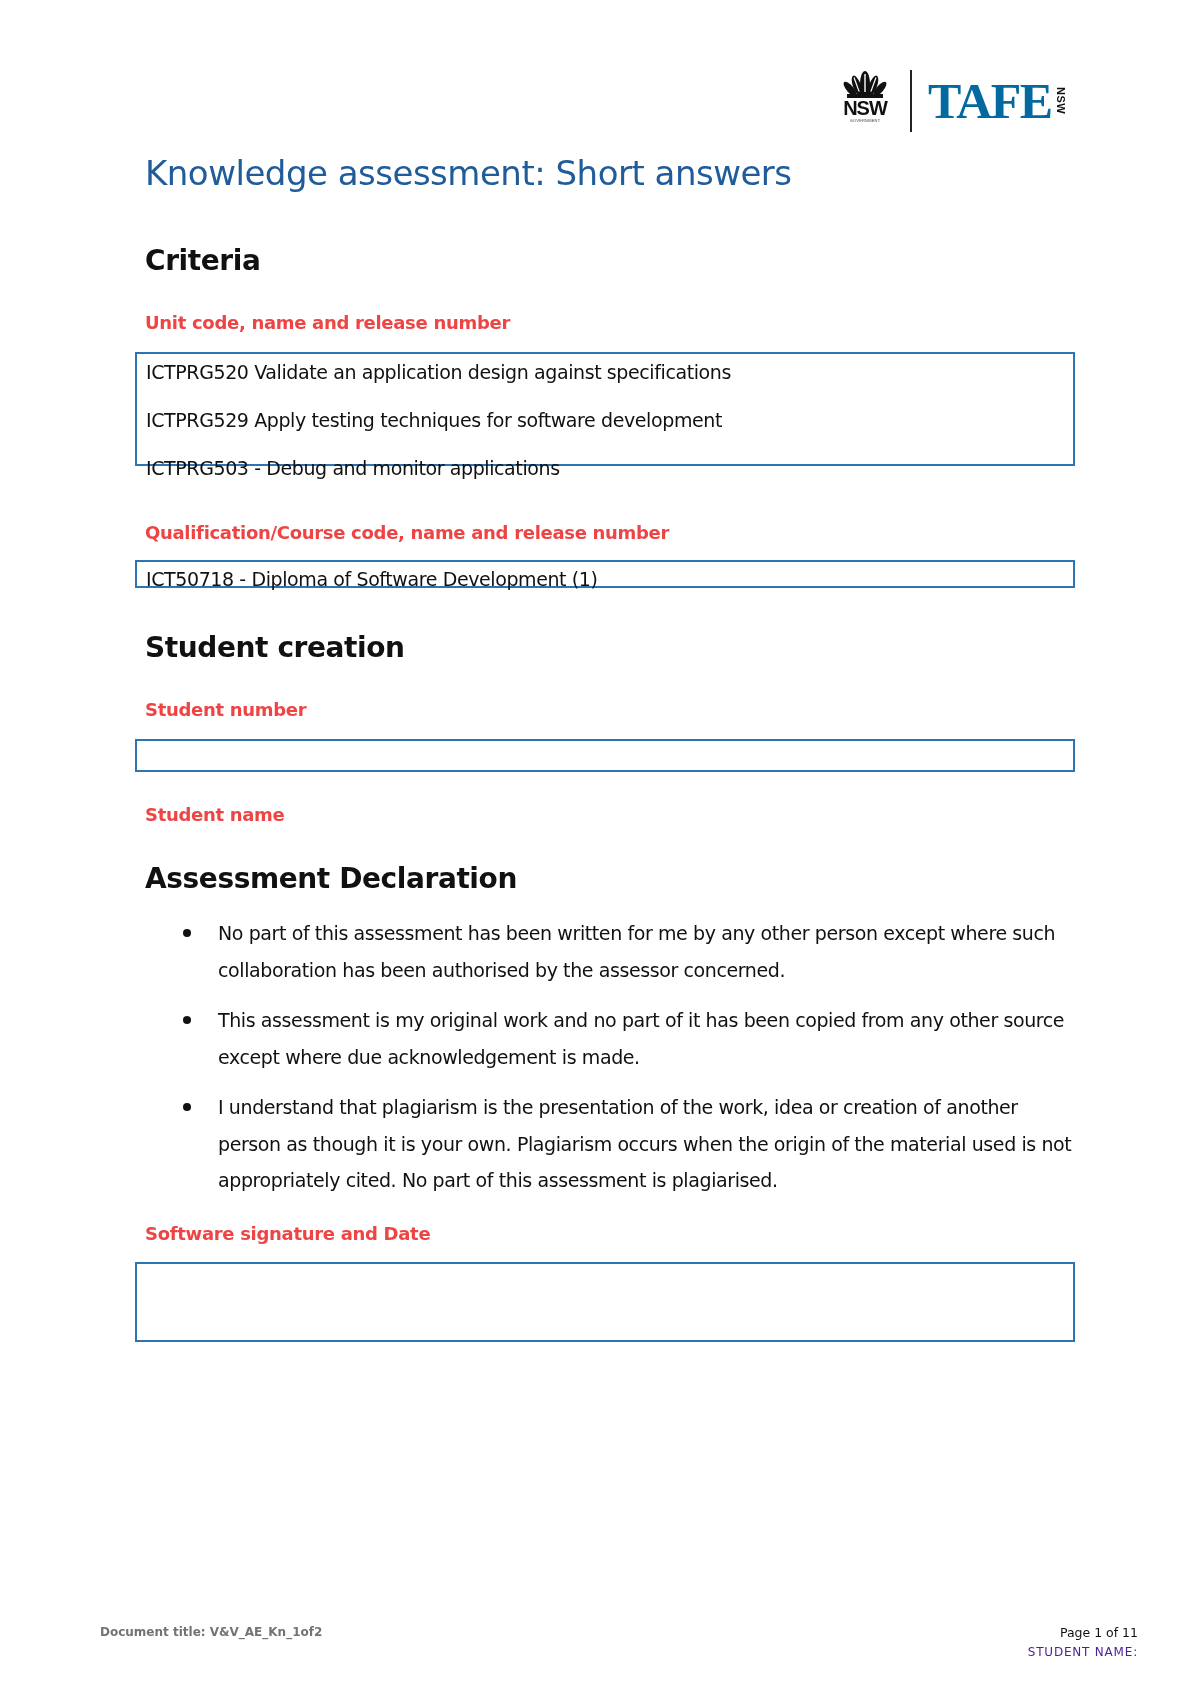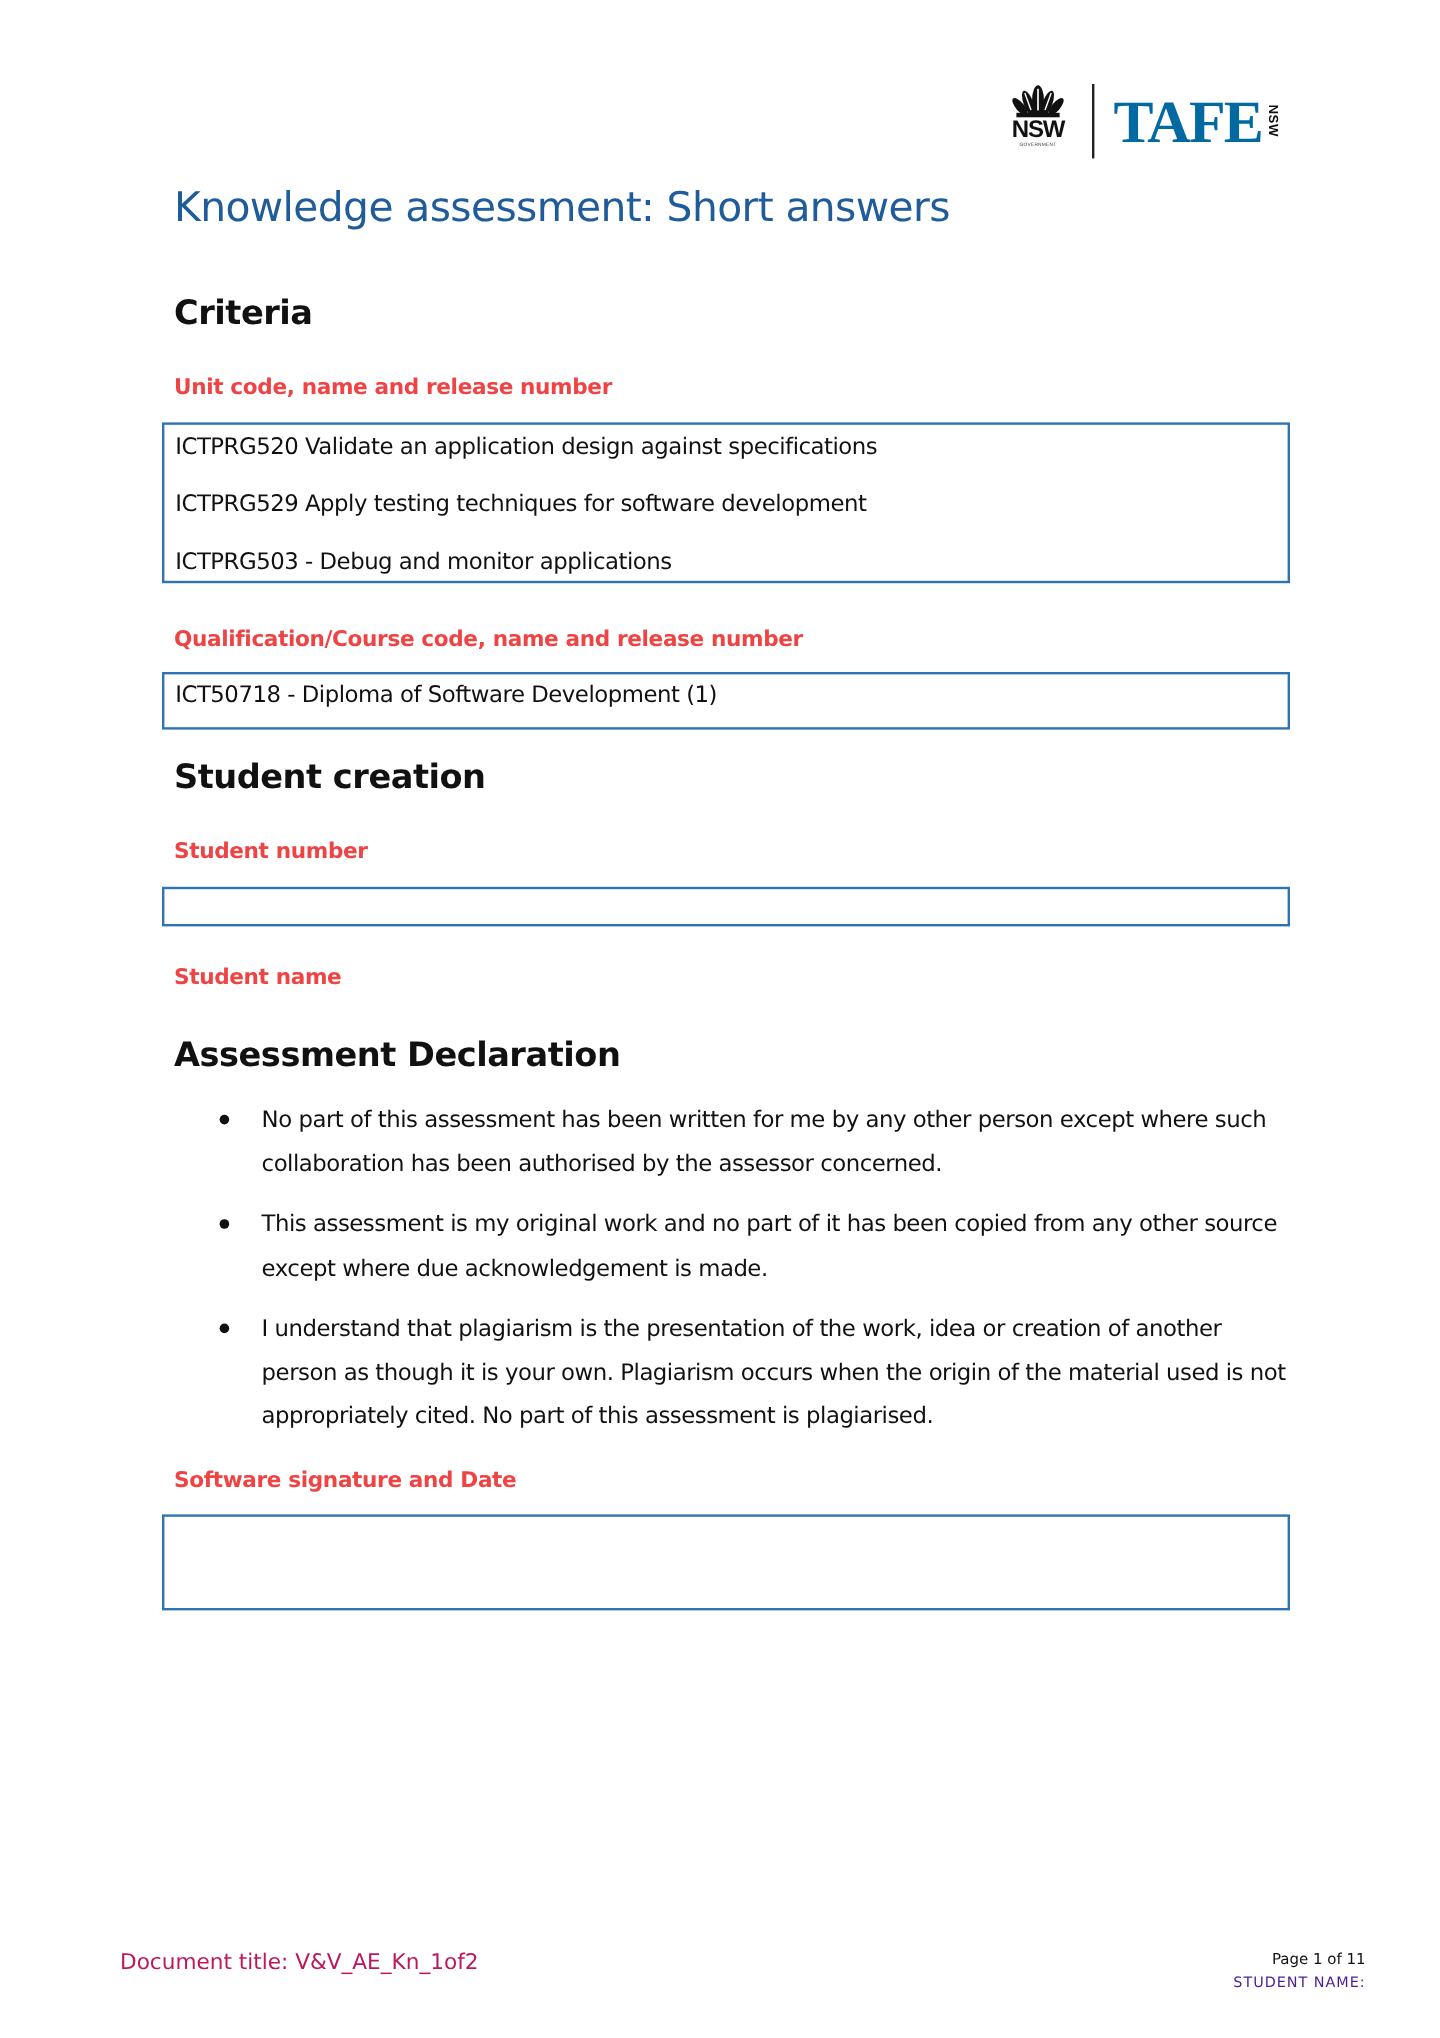--- a/index.html
+++ b/index.html
@@ -20,21 +20,21 @@
   .h1 { position: absolute; left: 145px; font-family: "DejaVu Sans", sans-serif; font-weight: bold; font-size: 28px; color: #111; letter-spacing: -0.4px; }
   .label { position: absolute; left: 145px; font-family: "DejaVu Sans", sans-serif; font-weight: bold; font-size: 18px; color: #ef4444; letter-spacing: -0.3px; }
 
   .box { position: absolute; left: 135px; width: 940px; border: 2px solid #2e74b5; background: #fff; }
   .box-line { font-family: "DejaVu Sans", sans-serif; font-size: 19px; color: #111; padding-left: 9px; letter-spacing: -0.4px; }
 
   .bullets { position: absolute; left: 175px; top: 915px; width: 900px; list-style: none; }
   .bullet { position: relative; padding-left: 43px; font-family: "DejaVu Sans", sans-serif; font-size: 19px; line-height: 36.5px; color: #111; letter-spacing: -0.4px; margin-bottom: 14px; }
   .bullet-dot { position: absolute; left: 8px; top: 14px; width: 8px; height: 8px; border-radius: 50%; background: #111; }
 
-  .footer-left { position: absolute; left: 100px; top: 1625px; font-family: "DejaVu Sans", sans-serif; font-size: 18px; color: #be185d; }
+  .footer-left { position: absolute; left: 100px; top: 1625px; font-family: "DejaVu Sans", sans-serif; font-size: 12px; color: #737373; font-weight: bold; }
   .footer-right { position: absolute; right: 62px; top: 1625px; font-family: "DejaVu Sans", sans-serif; font-size: 12.5px; color: #111; text-align: right; }
   .footer-student { position: absolute; right: 62px; top: 1645px; font-family: "DejaVu Sans", sans-serif; font-size: 12px; color: #4c1d95; letter-spacing: 0.8px; }
 </style>
 </head>
 <body>
 
 <div class="logo">
   <div class="nsw">
     <svg width="44" height="28" viewBox="0 0 44 28">
       <g fill="#111">
@@ -59,28 +59,28 @@
     <span class="tafe-word">TAFE</span>
     <span class="tafe-nsw">NSW</span>
   </div>
 </div>
 
 <h1 class="title">Knowledge assessment: Short answers</h1>
 
 <h2 class="h1" style="top:244px;">Criteria</h2>
 <div class="label" style="top:312px;">Unit code, name and release number</div>
 
-<div class="box" style="top:352px; height:134px; padding-top:6px;">
+<div class="box" style="top:352px; height:114px; padding-top:6px;">
   <div class="box-line" style="line-height:24px; margin-bottom:24px;">ICTPRG520 Validate an application design against specifications</div>
   <div class="box-line" style="line-height:24px; margin-bottom:24px;">ICTPRG529 Apply testing techniques for software development</div>
   <div class="box-line" style="line-height:24px;">ICTPRG503 - Debug and monitor applications</div>
 </div>
 
 <div class="label" style="top:522px;">Qualification/Course code, name and release number</div>
-<div class="box" style="top:560px; height:48px; padding-top:5px;">
+<div class="box" style="top:560px; height:28px; padding-top:5px;">
   <div class="box-line" style="line-height:24px;">ICT50718 - Diploma of Software Development (1)</div>
 </div>
 
 <h2 class="h1" style="top:631px;">Student creation</h2>
 <div class="label" style="top:699px;">Student number</div>
 <div class="box" style="top:739px; height:33px;">
   <div class="box-line"></div>
 </div>
 <div class="label" style="top:804px;">Student name</div>
 

